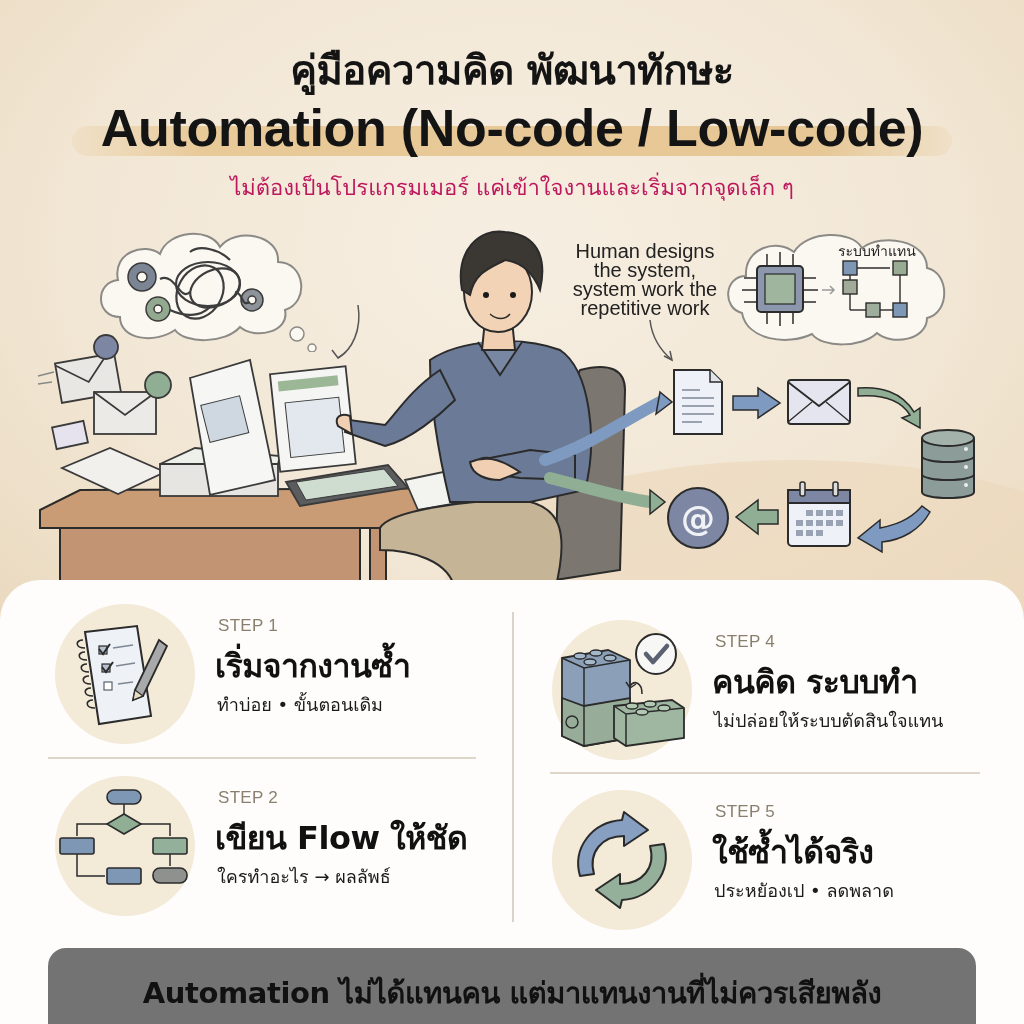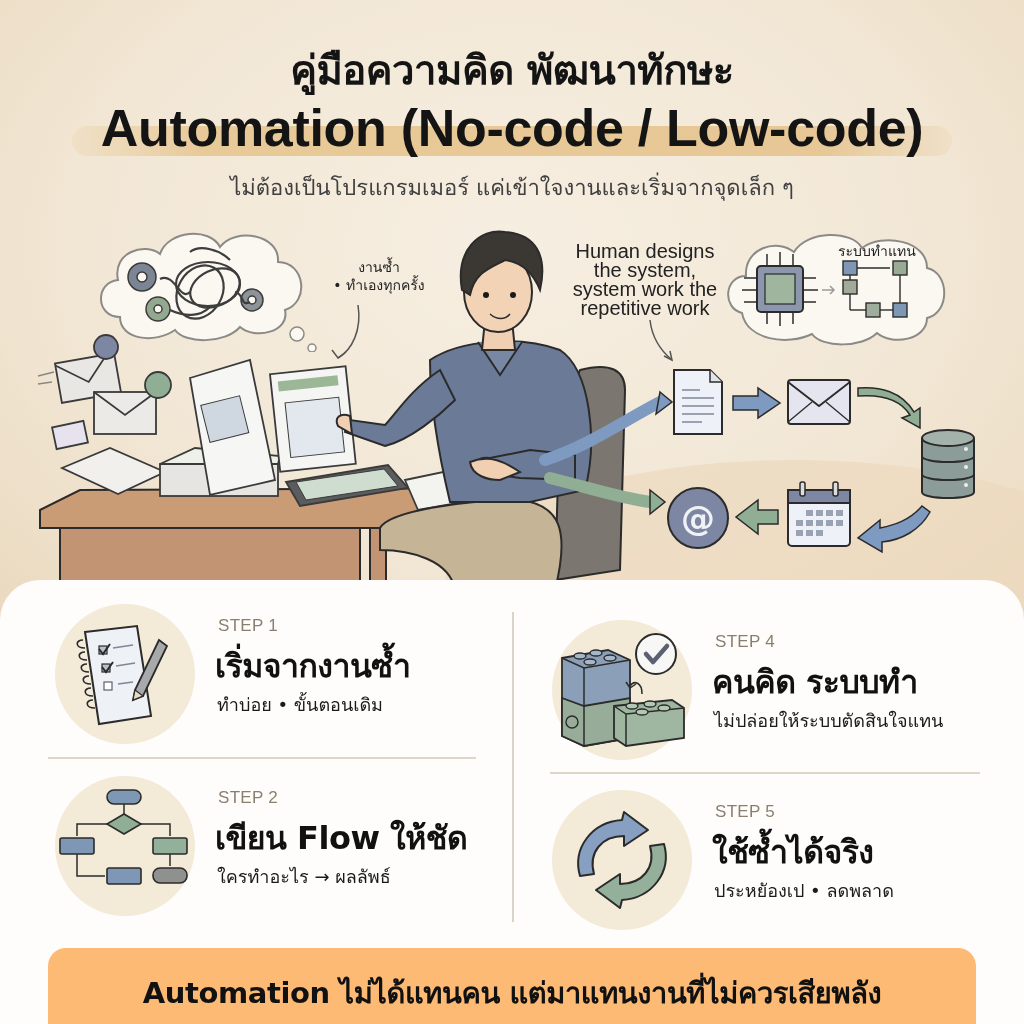--- a/index.html
+++ b/index.html
@@ -33,21 +33,21 @@
     border-radius: 15px;
     background: linear-gradient(90deg, rgba(232,201,152,.2) 0%, #e8c998 15%, #e6c795 85%, rgba(232,201,152,.2) 100%);
   }
   .title-2 {
     position: absolute; left: 0; top: 0; width: 880px; text-align: center;
     font-family: "Liberation Sans", sans-serif;
     font-size: 52px; font-weight: bold; letter-spacing: -0.3px;
   }
   .subtitle {
     position: absolute; top: 170px; left: 0; width: 1024px; text-align: center;
-    font-size: 22px; color: #404040;
+    font-size: 22px; color: #be185d;
   }
   
   .illus { position: absolute; left: 0; top: 210px; width: 1024px; height: 380px; }
   .cloud-left { position: absolute; left: 90px; top: 12px; }
   .cloud-right { position: absolute; left: 722px; top: 18px; }
   .note-left {
     position: absolute; left: 314px; top: 48px; width: 130px; text-align: center;
     font-size: 14px; line-height: 18px; color: #222;
   }
   .note-right {
@@ -91,21 +91,21 @@
     position: absolute; left: 160px; top: 36px;
     font-size: 32px; font-weight: bold; color: #111; white-space: nowrap; letter-spacing: -0.5px;
   }
   .step .desc {
     position: absolute; left: 162px; top: 86px;
     font-size: 18px; color: #1a1a1a; white-space: nowrap;
   }
   
   .banner {
     position: absolute; left: 48px; top: 948px; width: 928px; height: 76px;
-    background: #fdba74;
+    background: #737373;
     border-radius: 18px 18px 0 0;
     text-align: center;
   }
   .banner span {
     display: block; padding-top: 22px;
     font-size: 29px; font-weight: bold; color: #111; letter-spacing: -0.4px;
   }
 </style>
 </head>
 <body>
@@ -144,24 +144,20 @@
       <ellipse cx="118" cy="62" rx="32" ry="22"></ellipse>
       <ellipse cx="110" cy="70" rx="22" ry="28" transform="rotate(30 110 70)"></ellipse>
       <ellipse cx="125" cy="66" rx="26" ry="18" transform="rotate(-25 125 66)"></ellipse>
       <path d="M70 57 C85 50 90 80 100 70"></path>
       <path d="M80 88 C95 95 110 95 120 85"></path>
       <path d="M145 70 C155 72 150 85 160 80"></path>
       <path d="M100 30 C110 22 130 28 140 38"></path>
     </g>
   </svg>
 
-  <div class="note-left">
-    <div>งานซ้ำ</div>
-    <div>• ทำเองทุกครั้ง</div>
-  </div>
 
   <svg class="cloud-right" width="230" height="120" viewBox="0 0 230 120">
     <path d="M20 85 C0 80 2 48 24 48 C22 20 55 10 72 24 C85 2 130 2 140 20 C160 5 205 12 205 40 C228 45 228 85 205 90 C205 112 170 118 155 105 C140 120 100 120 90 106 C65 118 25 112 20 85 Z" fill="#fbf8f2" stroke="#8c8a86" stroke-width="2"></path>
 
     <rect x="35" y="38" width="46" height="46" rx="4" fill="#8c97ad" stroke="#2b2b2b" stroke-width="2"></rect>
     <rect x="43" y="46" width="30" height="30" fill="#9fb59e" stroke="#2b2b2b" stroke-width="1.2"></rect>
     <g stroke="#2b2b2b" stroke-width="1.5" fill="none">
       <line x1="45" y1="38" x2="45" y2="26"></line>
         <line x1="58" y1="38" x2="58" y2="24"></line>
         <line x1="71" y1="38" x2="71" y2="26"></line>

